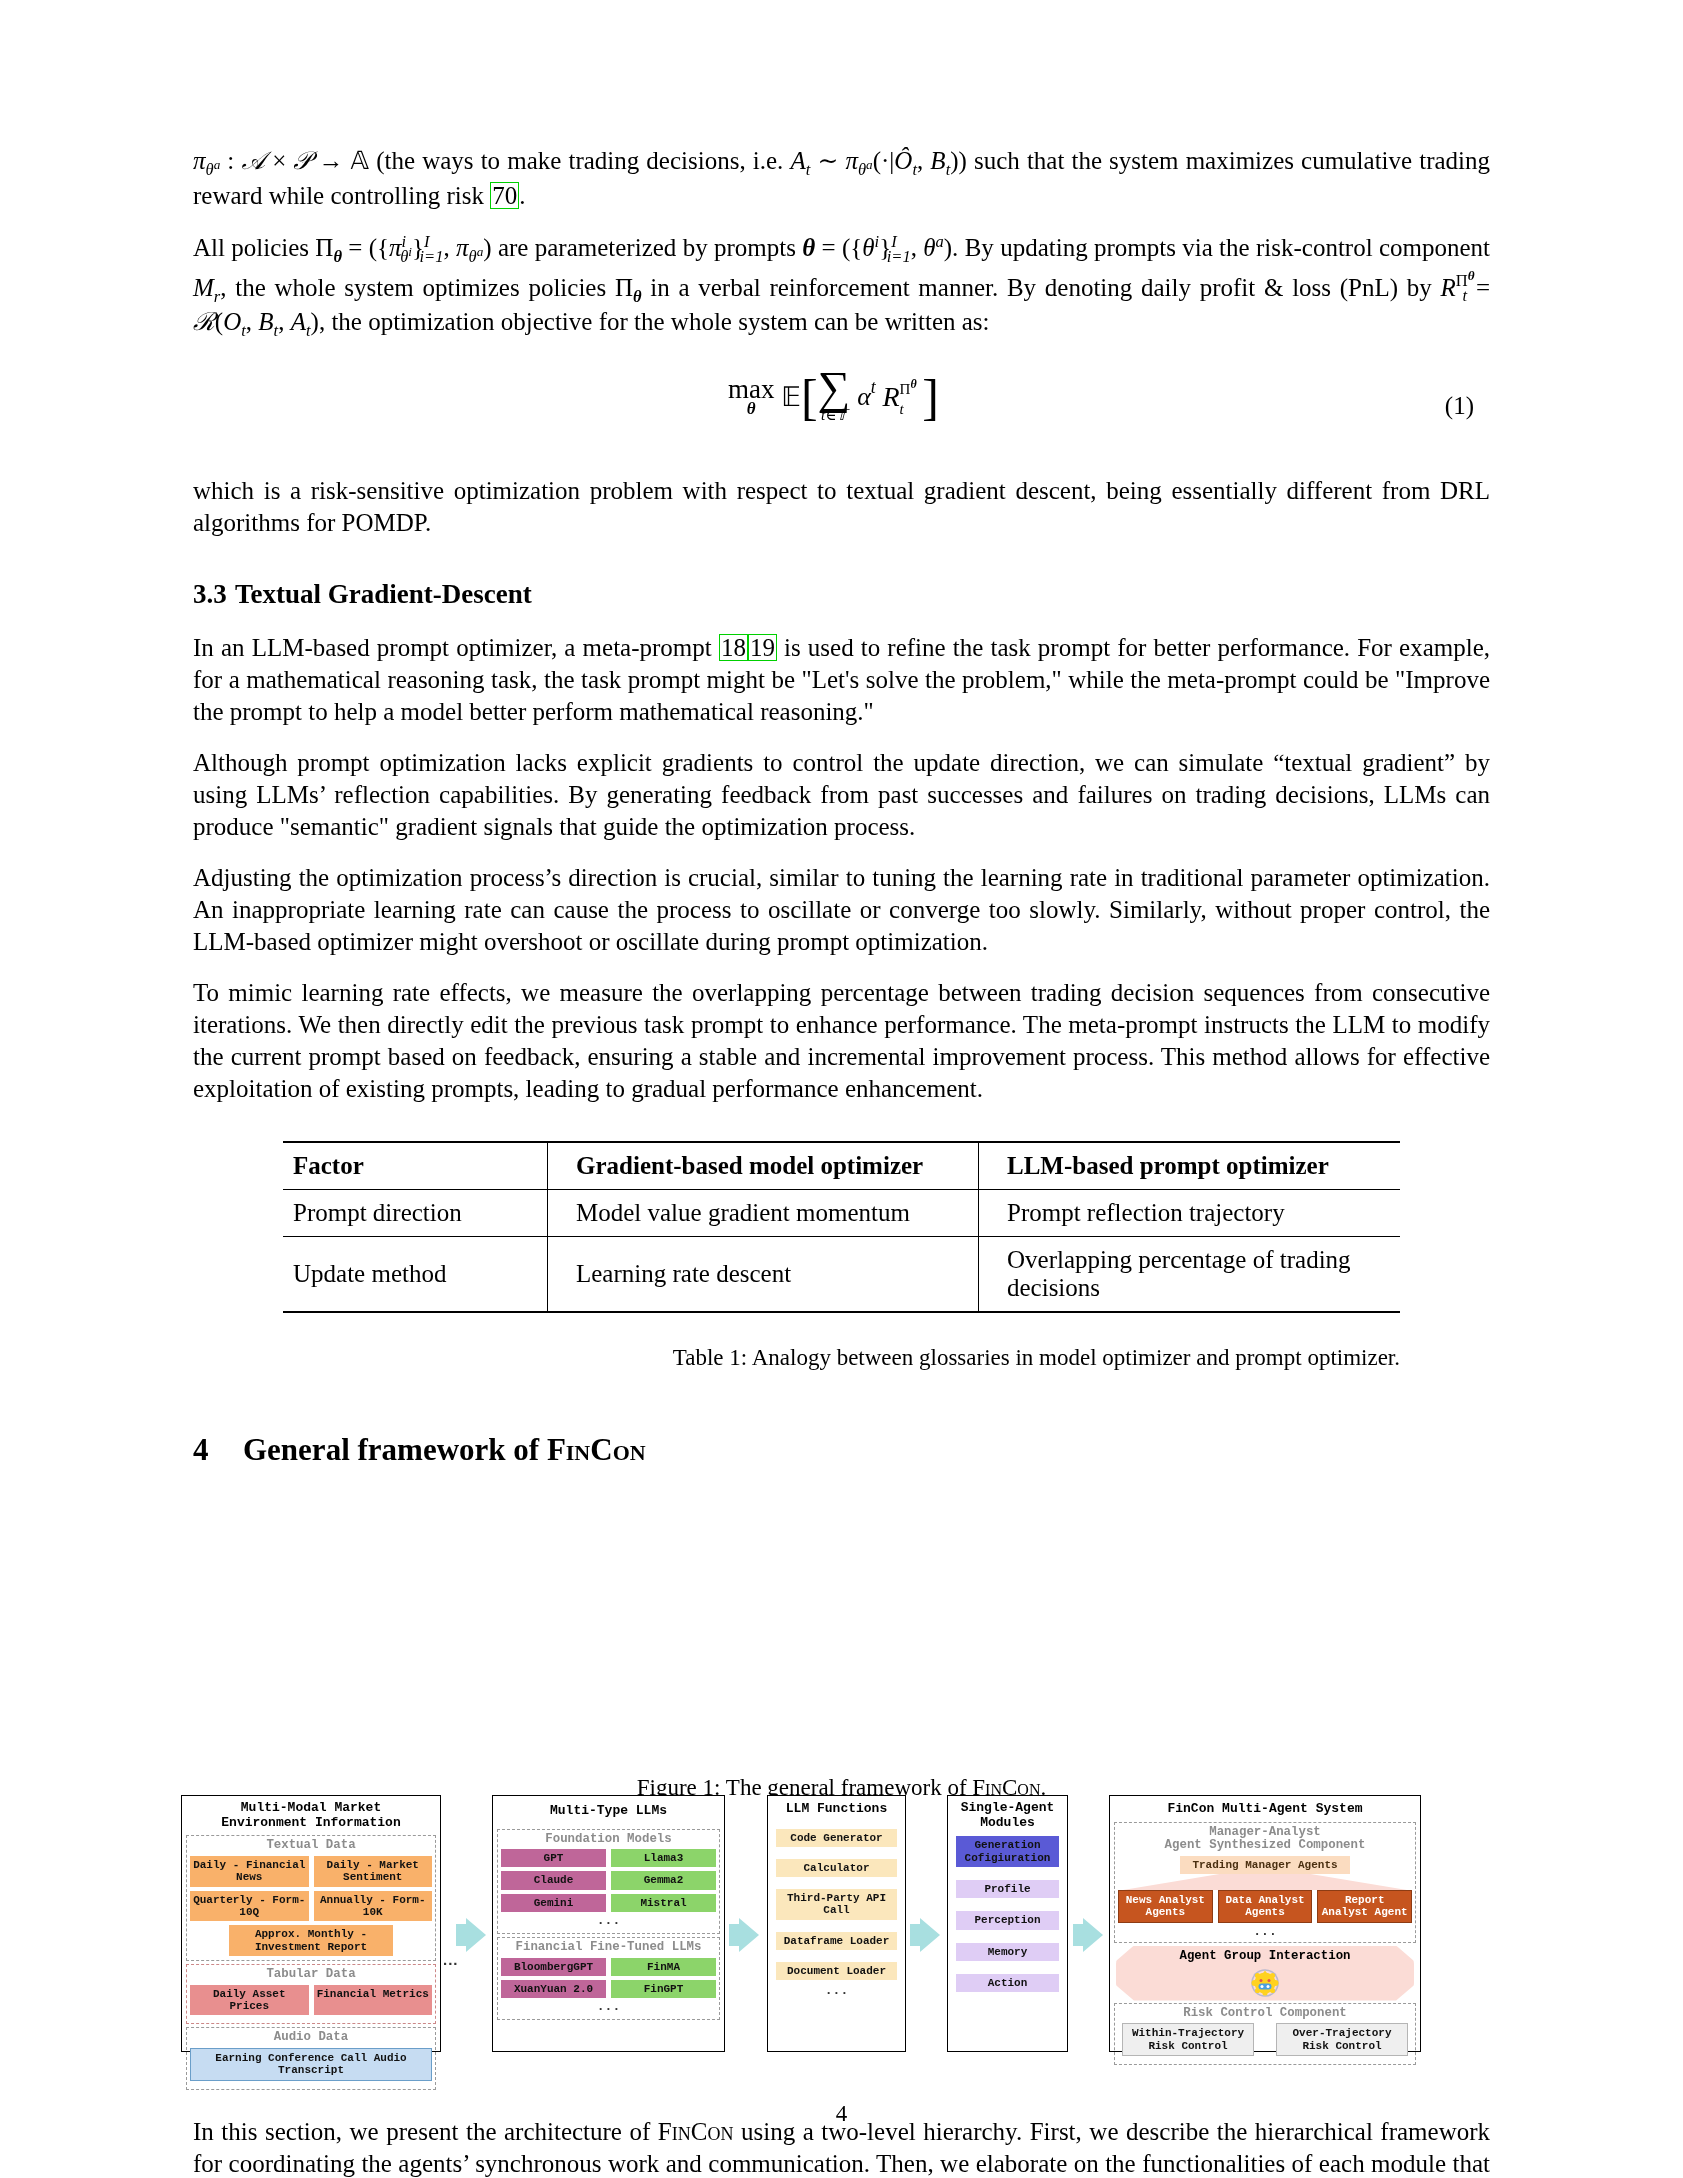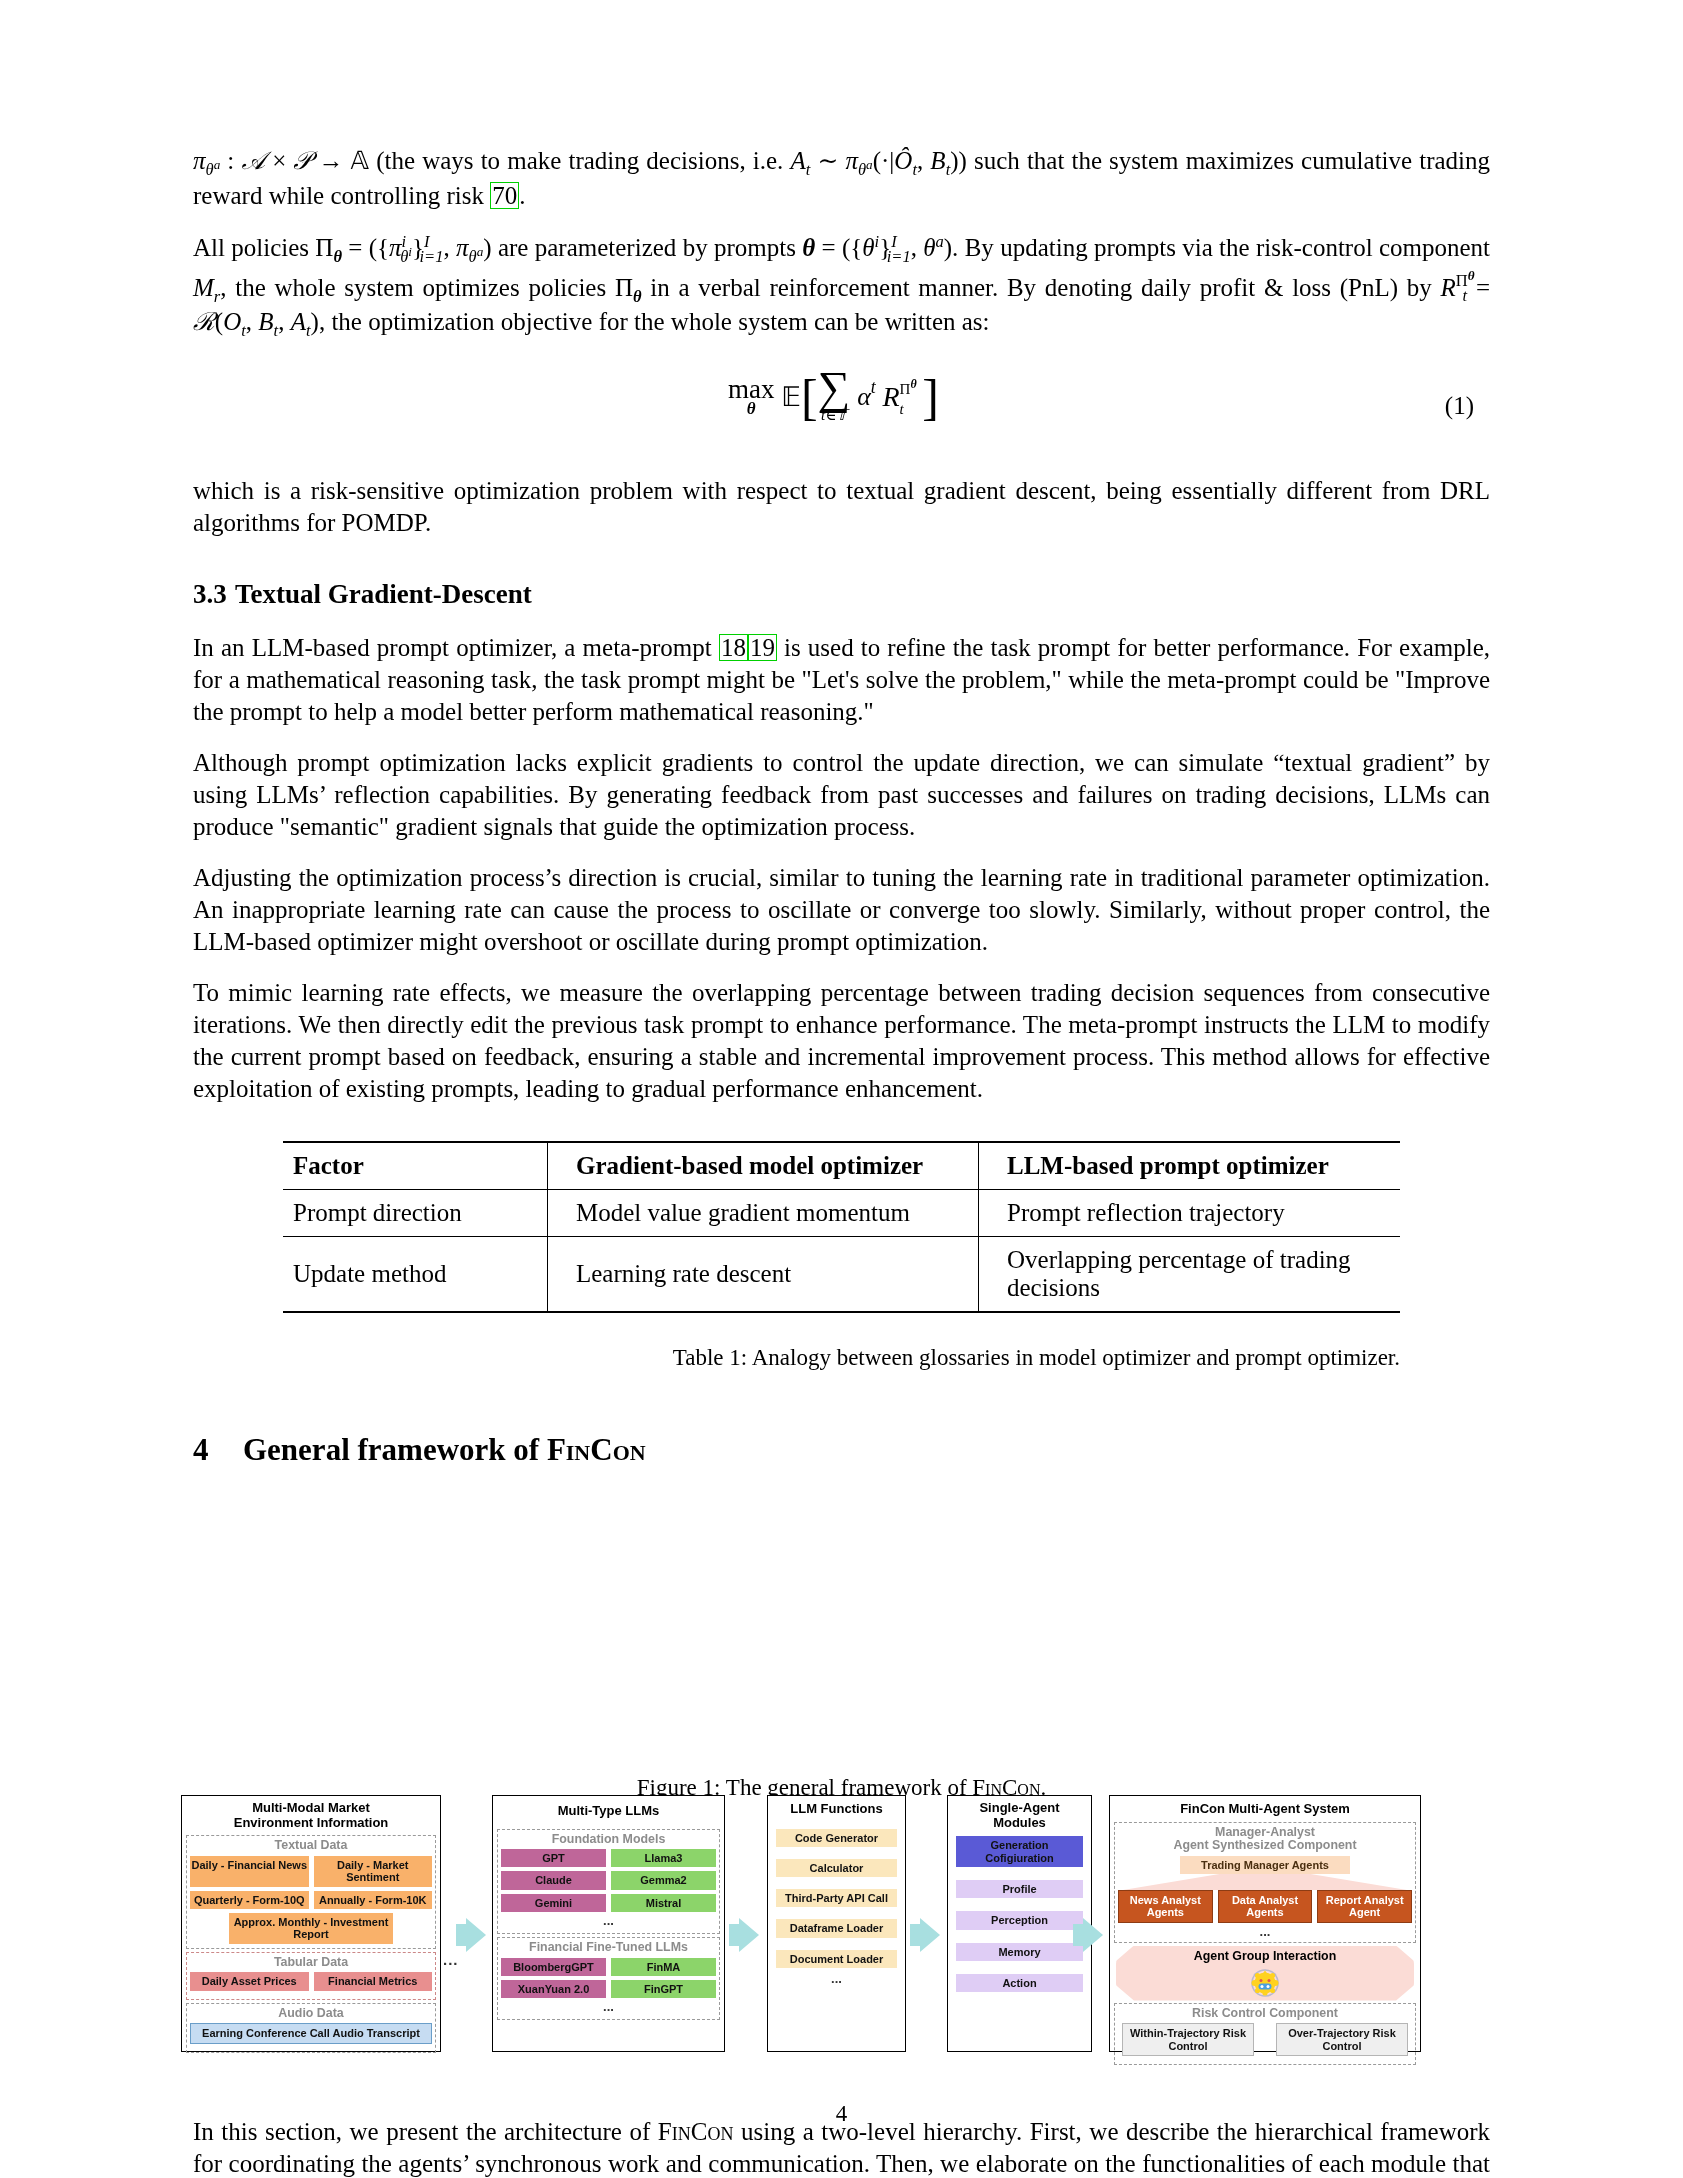--- a/index.html
+++ b/index.html
@@ -131,20 +131,21 @@
     top: 0;
     width: 1317px;
     height: 287px;
     font-family: "Liberation Sans", "DejaVu Sans", sans-serif;
   }
   .panel {
     position: absolute;
     border: 1.6px solid #000;
     background: #fff;
     box-sizing: border-box;
+    font-family: Liberation Mono, monospace;
   }
   .ptitle {
     font-size: 13px;
     font-weight: bold;
     text-align: center;
     color: #000;
     line-height: 1.15;
     padding: 5px 2px 3px 2px;
   }
   .dashbox {
@@ -423,21 +424,21 @@
         <div class="chip cream" style="margin-bottom:12px">Calculator</div>
         <div class="chip cream" style="margin-bottom:12px">Third-Party API Call</div>
         <div class="chip cream" style="margin-bottom:12px">Dataframe Loader</div>
         <div class="chip cream" style="margin-bottom:6px">Document Loader</div>
         <div class="dots">...</div>
       </div>
 
       <div class="arrowblock" style="left:747px; top:149px; width:10px; height:22px;"></div>
       <div class="arrow" style="left:757px; top:143px;"></div>
 
-      <div class="panel" style="left:784px; top:20px; width:145px; height:257px; padding:0 8px; box-sizing:border-box;">
+      <div class="panel" style="left:784px; top:20px; width:121px; height:257px; padding:0 8px; box-sizing:border-box;">
         <div class="ptitle" style="padding-top:5px;padding-bottom:6px;">
           <span>Single-Agent</span><br>
           <span>Modules</span>
         </div>
         <div class="chip royal" style="margin-bottom:13px">Generation Cofigiuration</div>
         <div class="chip lav" style="margin-bottom:13px">Profile</div>
         <div class="chip lav" style="margin-bottom:13px">Perception</div>
         <div class="chip lav" style="margin-bottom:13px">Memory</div>
         <div class="chip lav" style="margin-bottom:6px">Action</div>
       </div>

